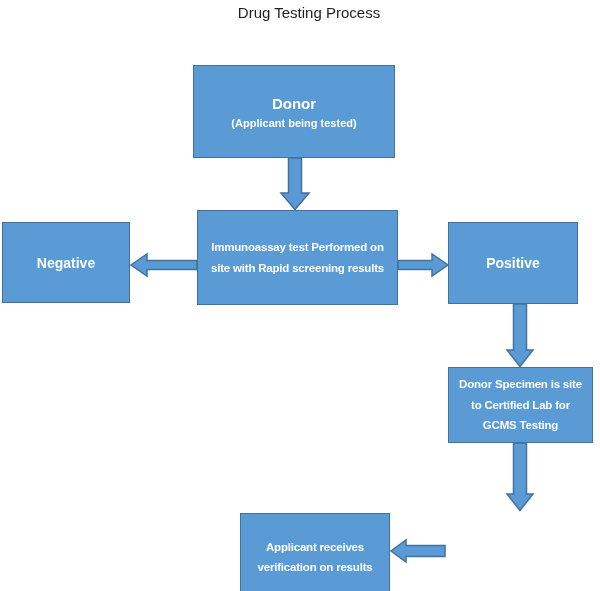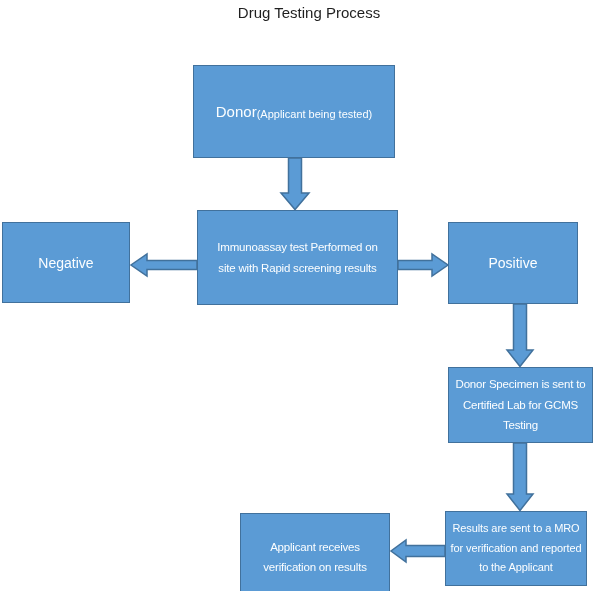--- a/index.html
+++ b/index.html
@@ -24,24 +24,25 @@
     color: var(--title-text, #1F1F1F);
     margin-left: 18px;
   }
   .node {
     position: absolute;
     box-sizing: border-box;
     background: var(--node-fill, #5B9BD5);
     border: 1.5px solid var(--node-border, #41719C);
     color: var(--node-text, #FDFEFF);
     display: flex;
-    flex-direction: row;
+    flex-direction: column;
     align-items: center;
     justify-content: center;
     text-align: center;
+    font-weight: bold;
   }
   .node-donor        { left: 193px; top: 65px;  width: 202px; height: 93px; }
   .node-immunoassay  { left: 197px; top: 210px; width: 201px; height: 95px;
                        font-size: 11.5px; line-height: 1.75; letter-spacing: -0.2px; padding: 0 12px; }
   .node-negative     { left: 2px;   top: 222px; width: 128px; height: 81px; font-size: 14px; }
   .node-positive     { left: 448px; top: 222px; width: 130px; height: 82px; font-size: 14px; text-align: right; }
   .node-specimen     { left: 448px; top: 367px; width: 145px; height: 76px;
                        font-size: 11.5px; line-height: 1.8; letter-spacing: -0.2px; padding: 0 4px; }
   .node-results      { left: 445px; top: 511px; width: 142px; height: 75px;
                        font-size: 11px; line-height: 1.8; letter-spacing: -0.1px; padding: 0 2px; }
@@ -89,24 +90,21 @@
 
   <div class="node node-negative">
     <span>Negative</span>
   </div>
 
   <div class="node node-positive">
     <span>Positive</span>
   </div>
 
   <div class="node node-specimen">
-    <span>Donor Specimen is sent to Certified Lab for GCMS Testing</span>
+    <span>Donor Specimen is site to Certified Lab for GCMS Testing</span>
   </div>
 
-  <div class="node node-results">
-    <span>Results are sent to a MRO for verification and reported to the Applicant</span>
-  </div>
 
   <div class="node node-verification">
     <span>Applicant receives verification on results</span>
   </div>
 
 </div>
 
 </body></html>

